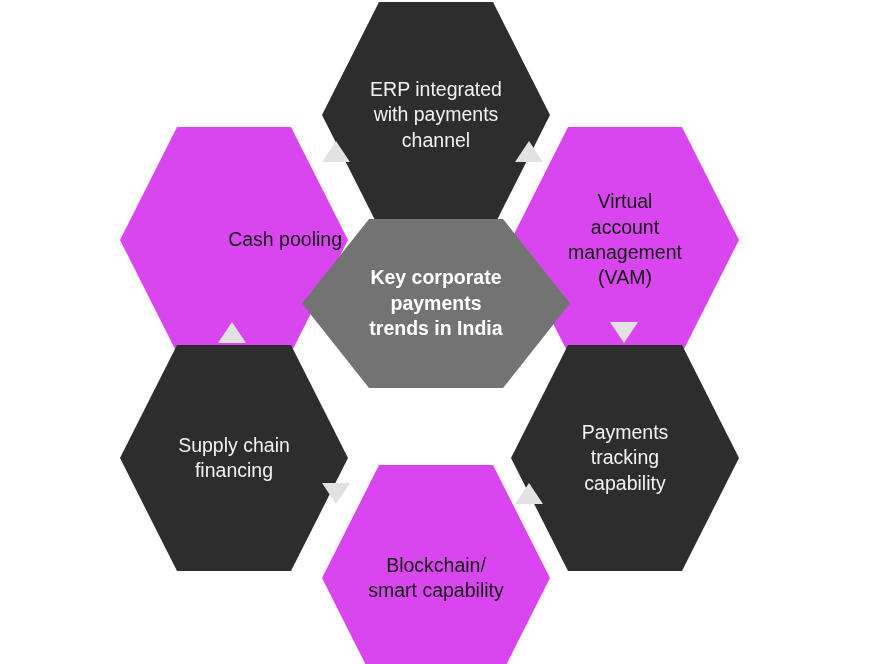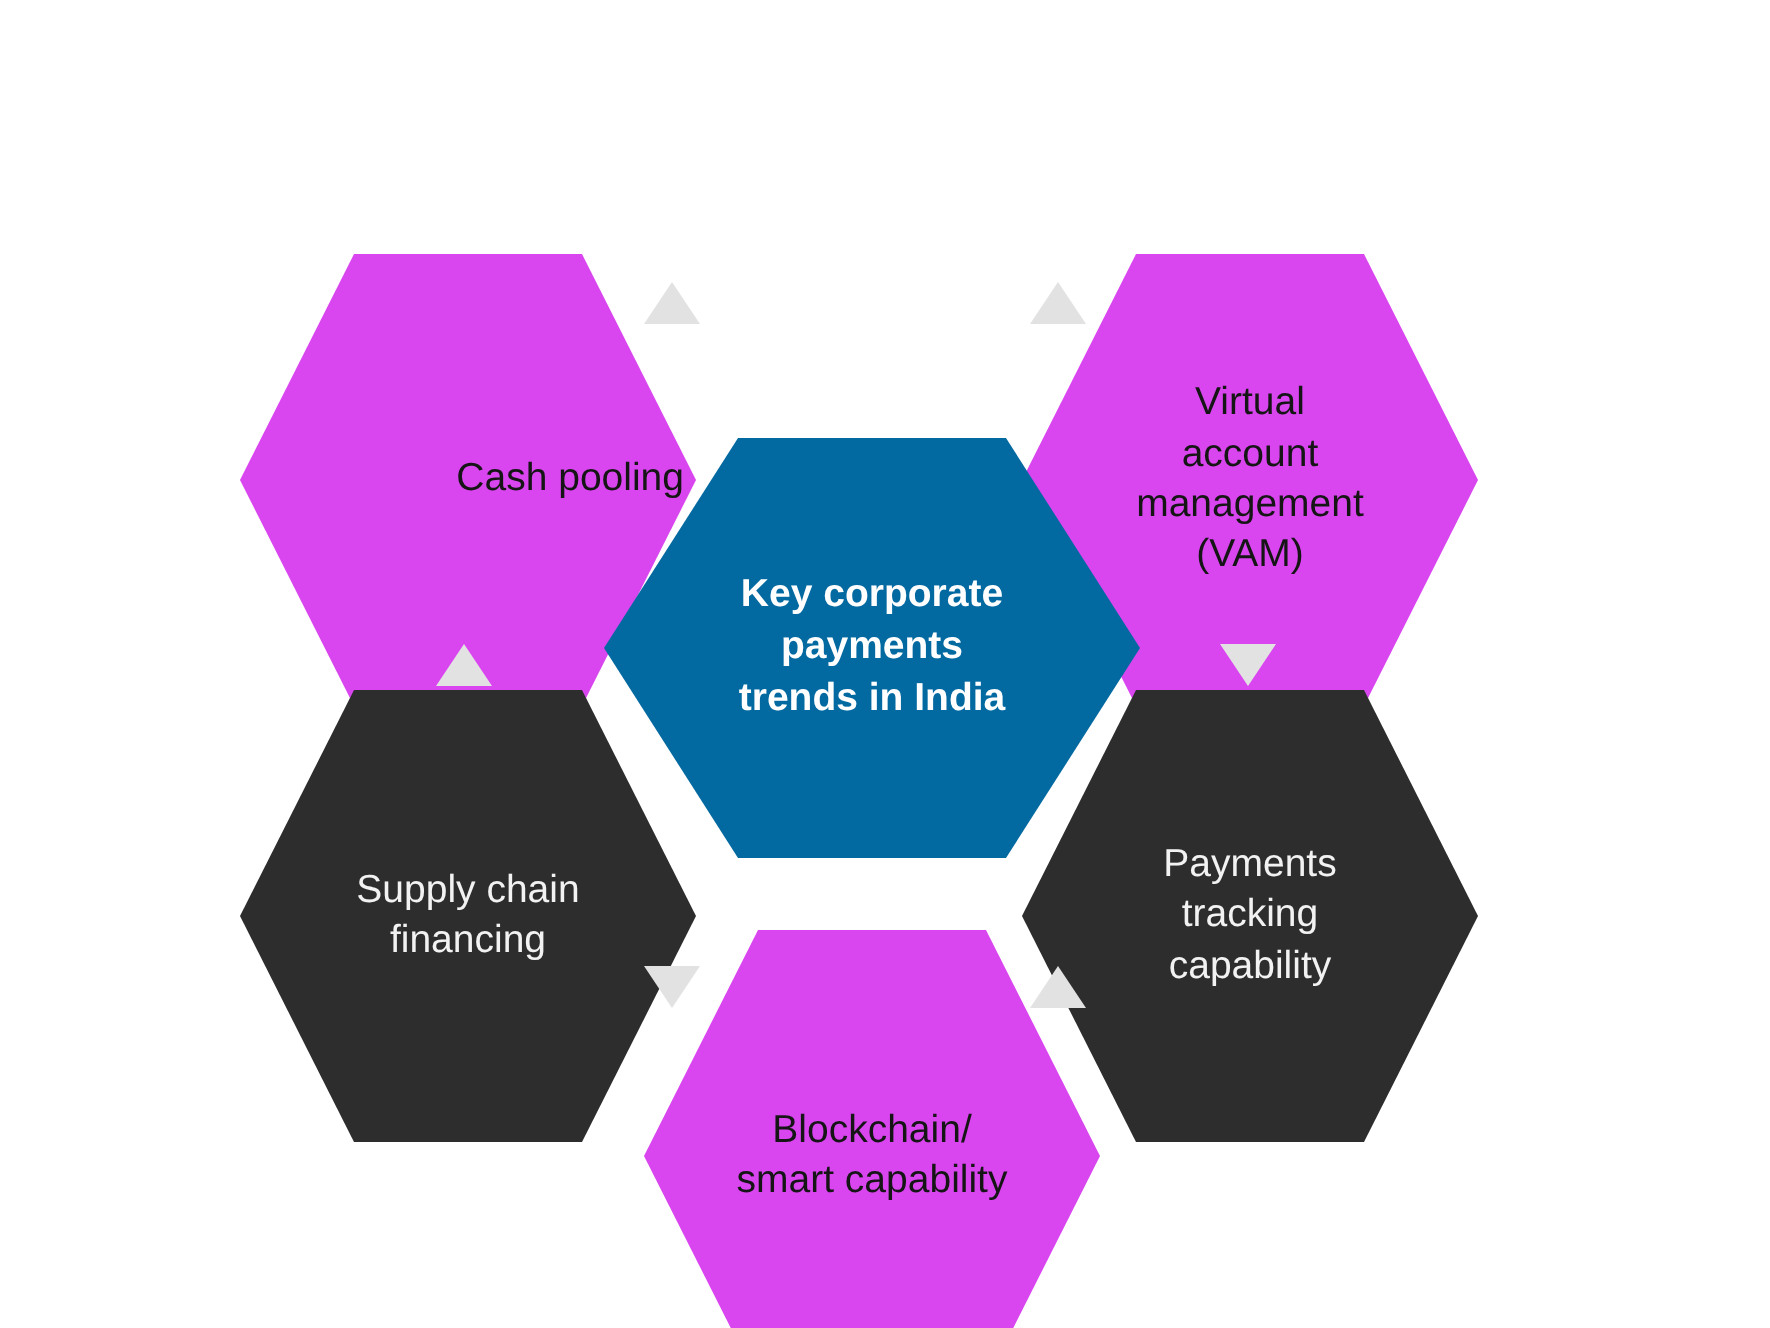--- a/index.html
+++ b/index.html
@@ -50,22 +50,22 @@
 
   
   .fill-dark  { background: #2d2d2d; }
   .fill-dark  .hex-label { color: #f2f2f2; }
   .fill-amber { background: #d946ef; }
   .fill-amber .hex-label { color: #151515; }
 
   
   .hex.center {
     width: 268px;
-    height: 210px;
-    background: #0369a1;
+    height: 169px;
+    background: #737373;
   }
   .hex.center .hex-label {
     color: #ffffff;
     font-size: 19.5px;
     font-weight: 700;
     line-height: 1.32;
   }
 
   
   
@@ -99,20 +99,25 @@
   #tri-bottom-right { left: 515px; top: 483px; }
   #tri-bottom-left  { left: 322px; top: 483px; }
   #tri-left         { left: 218px; top: 322px; }
   #tri-top-left     { left: 322px; top: 141px; }
 </style>
 </head>
 <body>
 
 <div id="diagram">
 
+  <div class="hex satellite fill-dark" id="hex-top">
+    <span class="hex-label">ERP integrated
+with payments
+channel</span>
+  </div>
 
   <div class="hex satellite fill-amber" id="hex-top-left">
     <span class="hex-label">Cash pooling</span>
   </div>
 
   <div class="hex satellite fill-amber" id="hex-top-right">
     <span class="hex-label">Virtual
 account
 management
 (VAM)</span>

